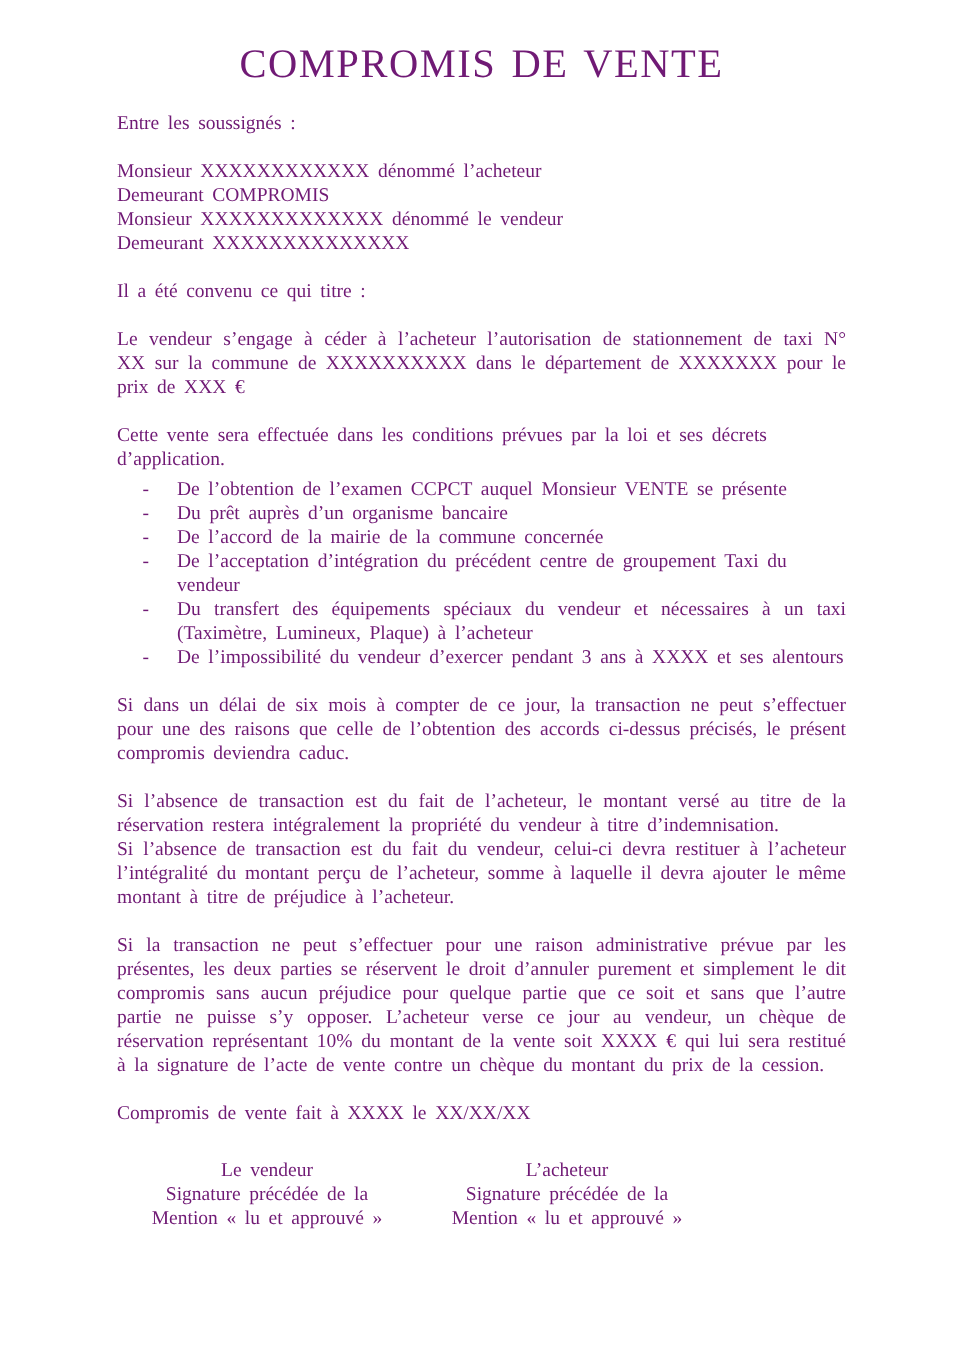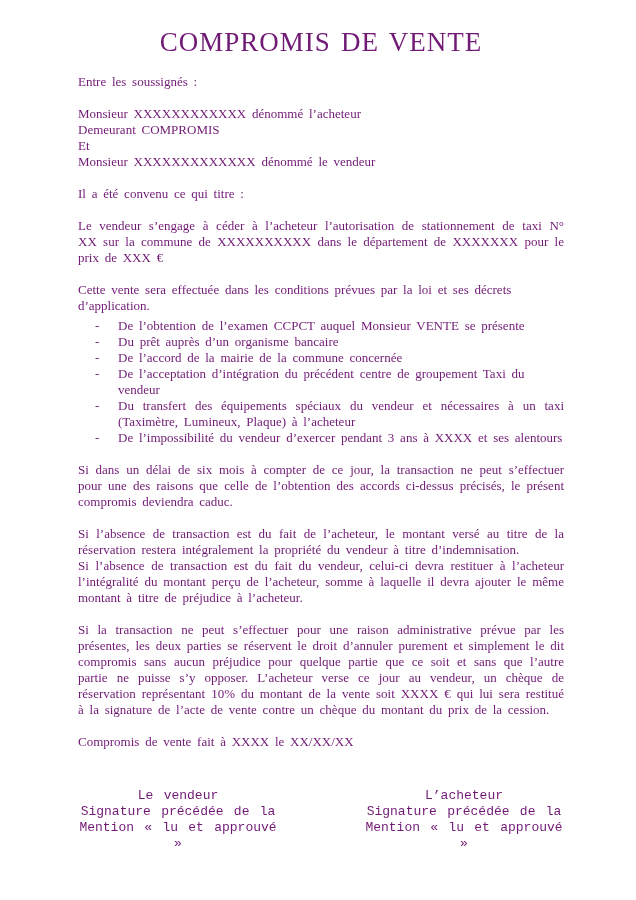--- a/index.html
+++ b/index.html
@@ -42,23 +42,21 @@
   }
   ul.conditions .dash {
     flex: 0 0 23px;
   }
   ul.conditions .cond-text {
     flex: 1 1 auto;
   }
   .closing { margin: 4px 0 0 0; }
   .signatures {
     display: flex;
-    justify-content: space-between;
-    margin-top: 38px;
-    font-family: Liberation Mono, monospace;
+    margin-top: 22px;
   }
   .sig-col {
     width: 200px;
     text-align: center;
   }
   .sig-col p { margin: 0; }
 </style>
 </head>
 <body>
 
@@ -66,22 +64,22 @@
 
   <h1 class="doc-title">COMPROMIS DE VENTE</h1>
 
   <div class="blk">
     <p>Entre les soussignés :</p>
   </div>
 
   <div class="blk">
     <p>Monsieur XXXXXXXXXXXX dénommé l’acheteur</p>
     <p>Demeurant COMPROMIS</p>
-    <p>Et</p>
     <p>Monsieur XXXXXXXXXXXXX dénommé le vendeur</p>
+    <p>Demeurant XXXXXXXXXXXXXX</p>
   </div>
 
   <div class="blk">
     <p>Il a été convenu ce qui titre :</p>
   </div>
 
   <div class="blk">
     <p class="just">Le vendeur s’engage à céder à l’acheteur l’autorisation de stationnement de taxi N° XX sur la commune de XXXXXXXXXX dans le département de XXXXXXX pour le prix de XXX €</p>
   </div>
 

